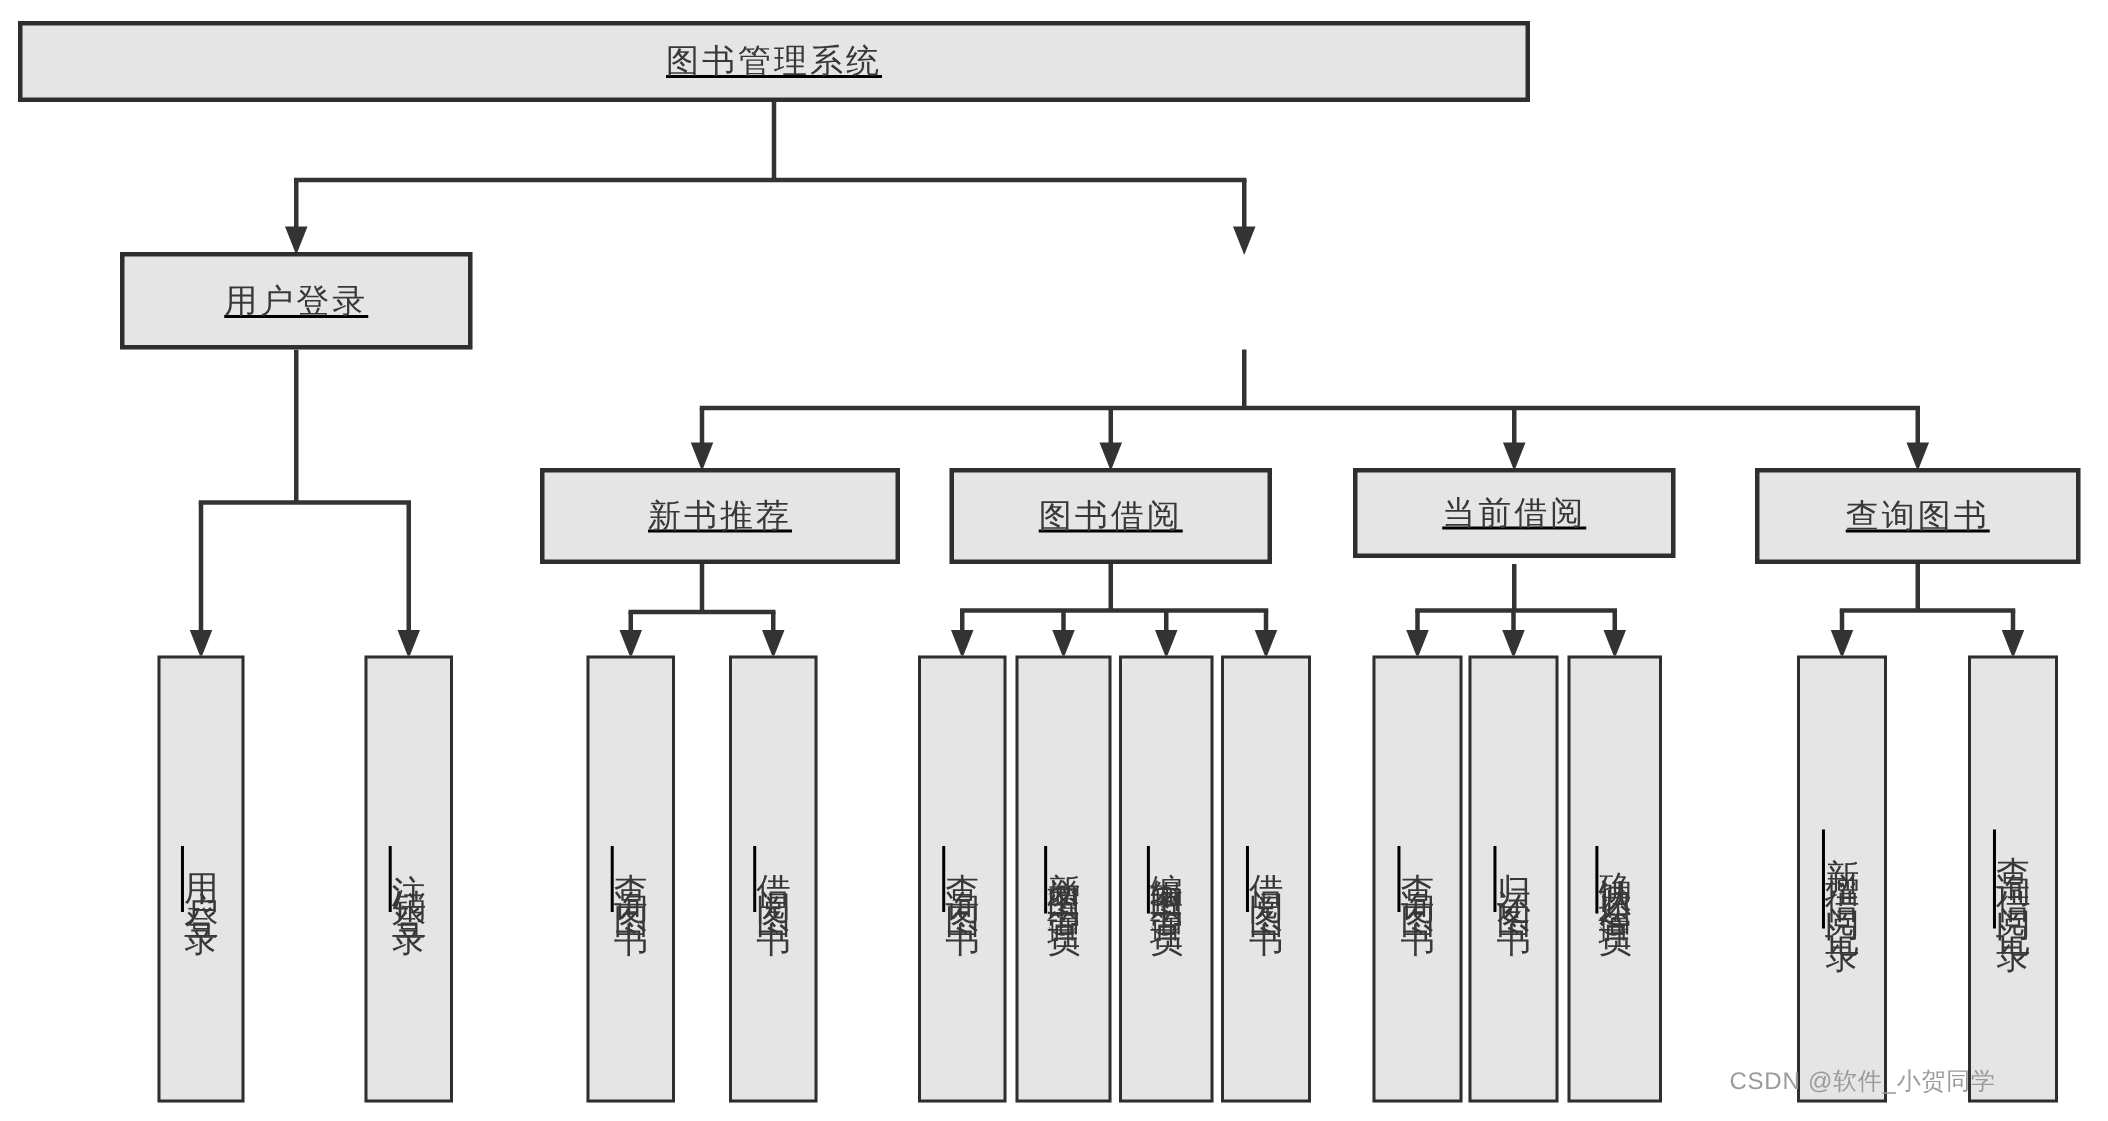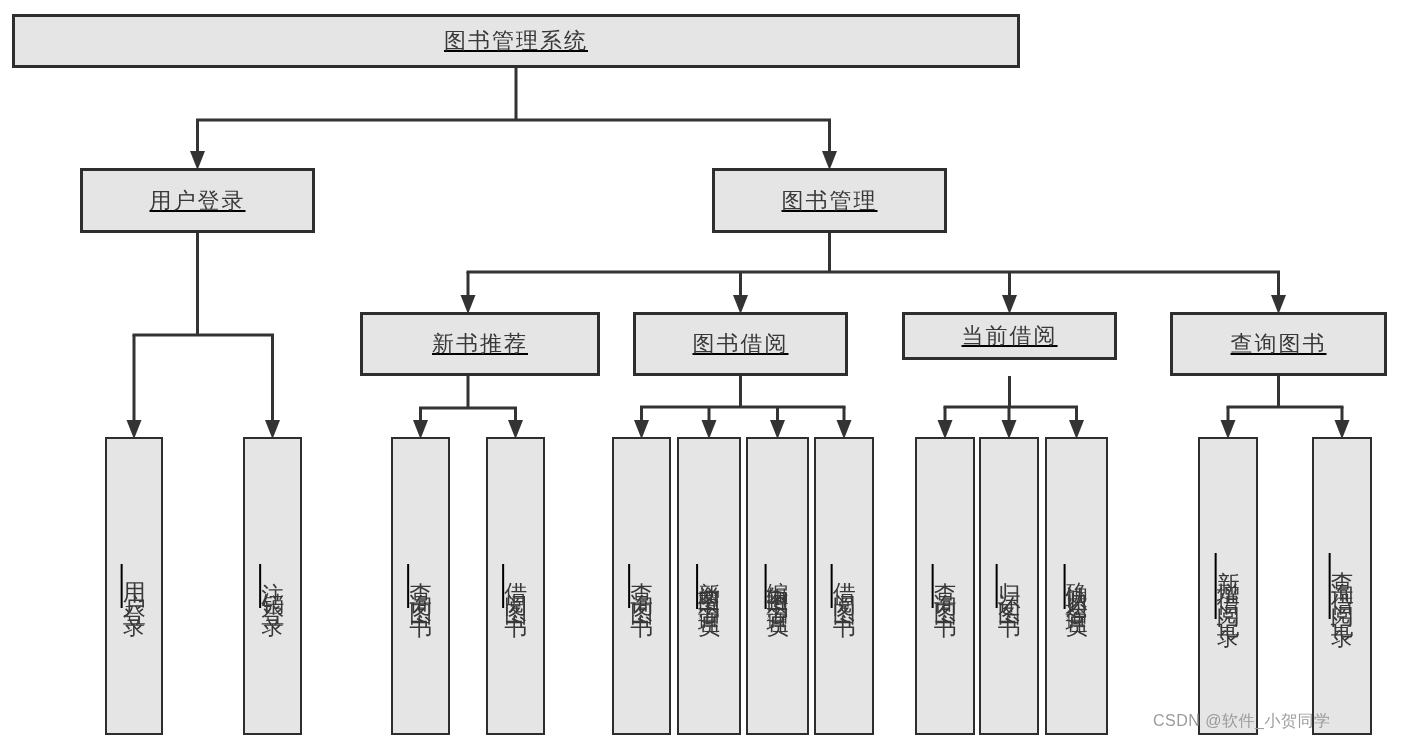--- a/index.html
+++ b/index.html
@@ -112,30 +112,27 @@
       <line x1="1342" y1="407" x2="1342" y2="422" stroke="#333333" stroke-width="3"></line>
       <polygon points="1334.5,420 1349.5,420 1342,439" fill="#333333"></polygon>
     </svg>
   <div class="watermark" style="color: rgb(155, 155, 155);">CSDN @软件_小贺同学</div>
 <div class="box" style="left: 12px; top: 14px; width: 1008px; height: 54px; border-color: rgb(46, 46, 46);">
       <span style="color: rgb(56, 56, 56);">图书管理系统</span>
     </div>
     <div class="box" style="left: 80px; top: 168px; width: 235px; height: 65px; border-color: rgb(46, 46, 46);">
       <span style="color: rgb(56, 56, 56);">用户登录</span>
     </div>
-    <div class="box" style="left: 712px; top: 168px; width: 235px; height: 65px; border-color: rgb(46, 46, 46);">
-      <span style="color: rgb(56, 56, 56);">图书管理</span>
-    </div>
     <div class="box" style="left: 360px; top: 312px; width: 240px; height: 64px; border-color: rgb(46, 46, 46);">
       <span style="color: rgb(56, 56, 56);">新书推荐</span>
     </div>
     <div class="box" style="left: 633px; top: 312px; width: 215px; height: 64px; border-color: rgb(46, 46, 46);">
       <span style="color: rgb(56, 56, 56);">图书借阅</span>
     </div>
-    <div class="box" style="left: 902px; top: 312px; width: 215px; height: 48px; border-color: rgb(46, 46, 46);">
+    <div class="box" style="left: 902px; top: 312px; width: 215px; height: 60px; border-color: rgb(46, 46, 46);">
       <span style="color: rgb(56, 56, 56);">当前借阅</span>
     </div>
     <div class="box" style="left: 1170px; top: 312px; width: 217px; height: 64px; border-color: rgb(46, 46, 46);">
       <span style="color: rgb(56, 56, 56);">查询图书</span>
     </div>
     <div class="box vertical" style="left: 105px; top: 437px; width: 58px; height: 298px; border-color: rgb(46, 46, 46);">
       <span style="color: rgb(56, 56, 56);">用户登录</span>
     </div>
     <div class="box vertical" style="left: 243px; top: 437px; width: 59px; height: 298px; border-color: rgb(46, 46, 46);">
       <span style="color: rgb(56, 56, 56);">注销登录</span>

